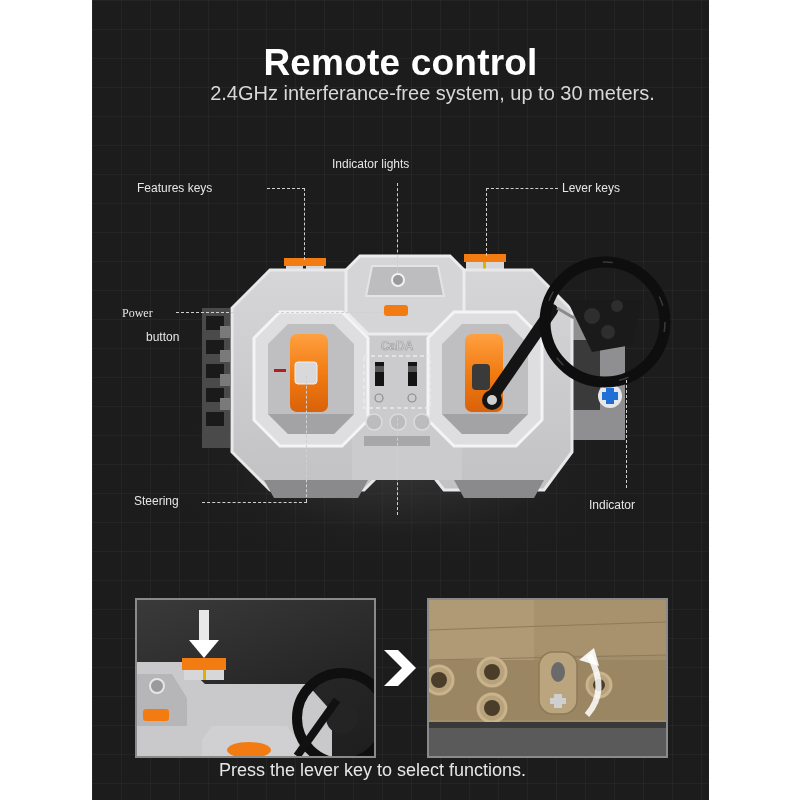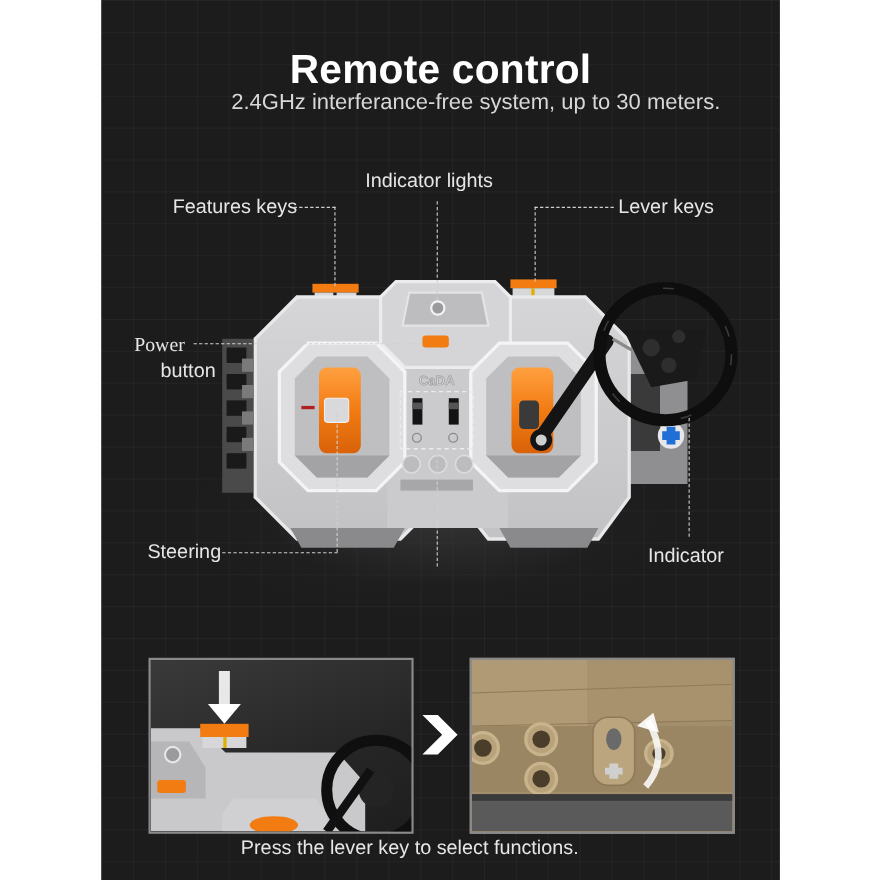--- a/index.html
+++ b/index.html
@@ -23,21 +23,21 @@
     }
     .title {
       position: absolute; left: 0; width: 617px; top: 10px; text-align: center;
       color: #ffffff; font-weight: bold; font-size: 37px; letter-spacing: 0.2px; margin-top: 32px;
     }
     .subtitle {
       position: absolute; left: 0; width: 681px; top: 82px; text-align: center;
       color: #d8d8d8; font-size: 20px;
     }
     .label {
-      position: absolute; color: #e6e6e6; font-size: 18px; line-height: 22px; white-space: nowrap;
+      position: absolute; color: #e6e6e6; font-size: 12px; line-height: 22px; white-space: nowrap;
     }
     .dash-h { position: absolute; height: 0; border-top: 1.5px dashed #d0d0d0; }
     .dash-v { position: absolute; width: 0; border-left: 1.5px dashed #d0d0d0; }
 
     
     .controller { position: absolute; left: 0; top: 0; width: 617px; height: 600px; }
     .ctrl-svg { position: absolute; left: 0; top: 0; }
 
     .inset {
       position: absolute; top: 598px; height: 94px; border: 2px solid #8a8a8a; overflow: hidden;
@@ -165,21 +165,21 @@
         <circle cx="525" cy="306" r="6" fill="#2e2e2e"></circle>
         <circle cx="516" cy="332" r="7" fill="#2e2e2e"></circle>
         <line x1="465" y1="308" x2="482" y2="318" stroke="#8a8a8a" stroke-width="3"></line>
       </g>
     </svg>
   </div>
 
   <div class="label" style="left:240px; top:153px;">Indicator lights</div>
   <div class="dash-v" style="left:305px; top:183px; height:90px;"></div>
 
-  <div class="label" style="left:45px; top:177px;margin-left:20px;">Features keys</div>
+  <div class="label" style="left:45px; top:177px;">Features keys</div>
   <div class="dash-h" style="left:175px; top:188px; width:38px;"></div>
   <div class="dash-v" style="left:212px; top:188px; height:72px;"></div>
 
   <div class="label" style="left:470px; top:177px;">Lever keys</div>
   <div class="dash-h" style="left:394px; top:188px; width:72px;"></div>
   <div class="dash-v" style="left:394px; top:188px; height:68px;"></div>
 
   <div class="label" style="left:30px; top:302px;font-family:Liberation Serif, serif;">Power</div>
   <div class="label" style="left:30px; top:326px;margin-left:24px;">button</div>
   <div class="dash-h" style="left:84px; top:312px; width:208px;"></div>

